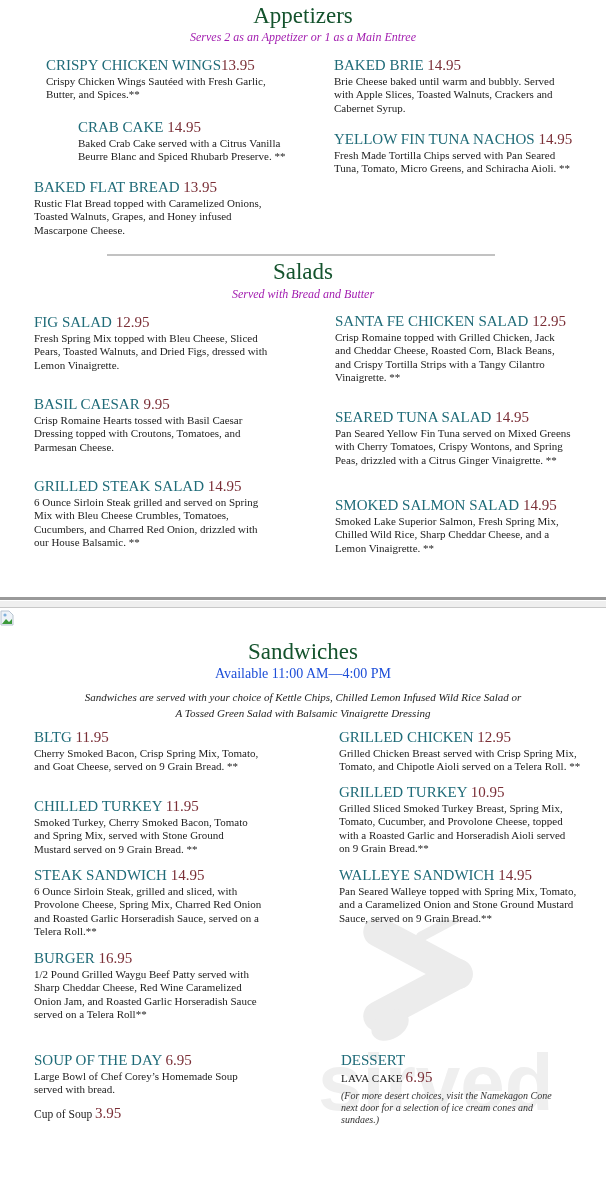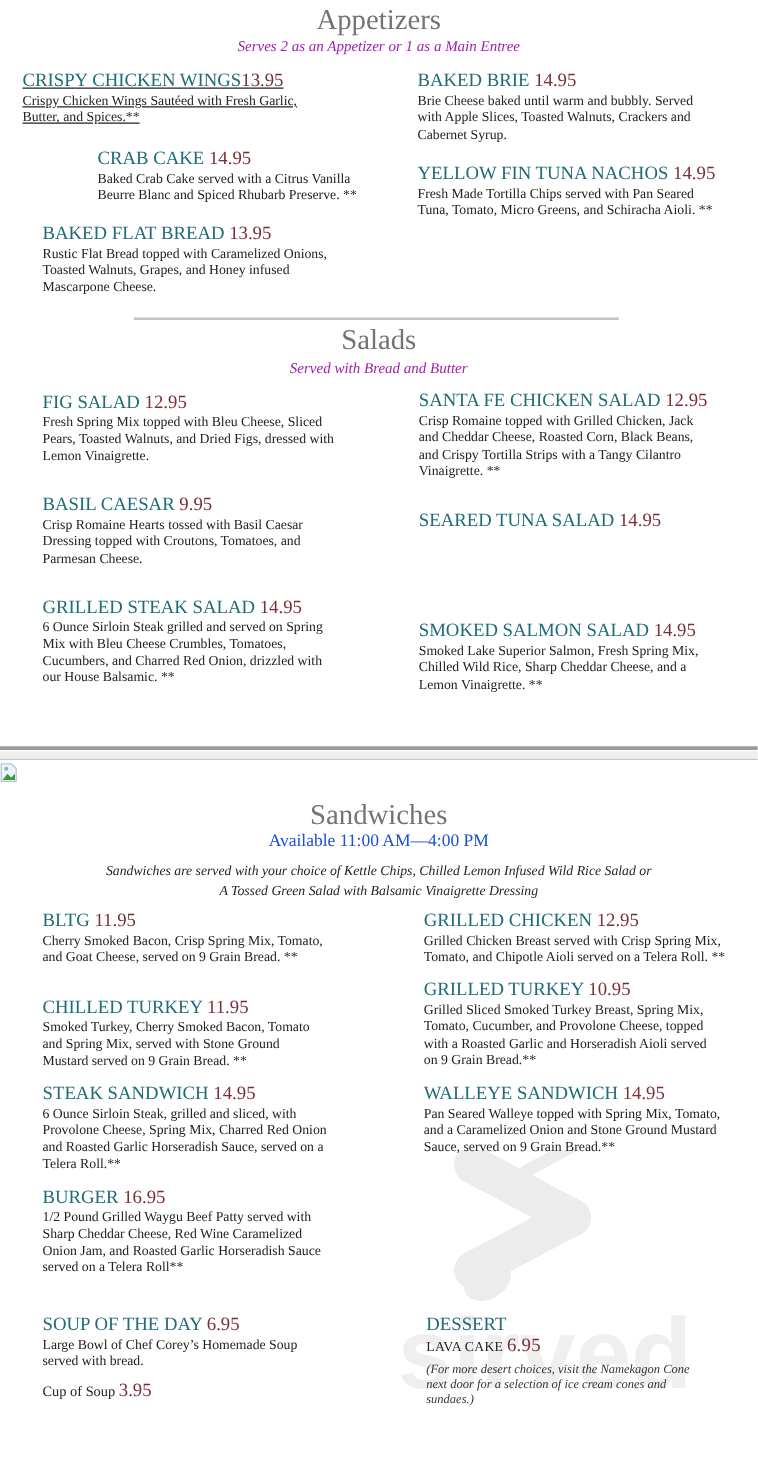--- a/index.html
+++ b/index.html
@@ -3,21 +3,21 @@
 <meta charset="utf-8">
 <style>
   html, body { margin: 0; padding: 0; background: #ffffff; }
   body {
     width: 606px; height: 1179px; position: relative; overflow: hidden;
     font-family: "Liberation Serif", "DejaVu Serif", serif; color: #222;
   }
   .page { position: absolute; left: 0; top: 0; width: 606px; height: 1179px; }
   .section-title {
     position: absolute; left: 0; width: 606px; text-align: center;
-    color: #737373; font-size: 23px; line-height: 28px; margin: 0; font-weight: normal;
+    color: #14532d; font-size: 23px; line-height: 28px; margin: 0; font-weight: normal;
   }
   .section-sub {
     position: absolute; left: 0; width: 606px; text-align: center;
     font-style: italic; font-size: 12px; line-height: 15px; color: #a21caf;
   }
   .item { position: absolute; width: 245px; }
   .item-name {
     color: #1f6b78; font-size: 15px; line-height: 18px; text-transform: none;
   }
   .item-price { color: #7a2e36; }
@@ -55,21 +55,21 @@
       <rect x="40" y="60" width="120" height="30" rx="15" transform="rotate(-28 100 75)"></rect>
       <ellipse cx="72" cy="105" rx="20" ry="14" transform="rotate(-30 72 105)"></ellipse>
       <rect x="95" y="0" width="60" height="10" rx="5" transform="rotate(-28 125 5)"></rect>
       <text x="0" y="190" font-family="Liberation Sans, sans-serif" font-weight="bold" font-size="80" fill="#efefef">sirved</text>
     </g>
   </svg>
 
   <h1 class="section-title" style="top:2px">Appetizers</h1>
   <div class="section-sub" style="top:30px">Serves 2 as an Appetizer or 1 as a Main Entree</div>
 
-  <div class="item" style="left:18px; top:56px;text-decoration:underline;">
+  <div class="item" style="left:46px; top:56px;">
     <div class="item-name"><span>CRISPY CHICKEN WINGS</span><span class="item-price">13.95</span></div>
     <div class="item-desc">Crispy Chicken Wings Sautéed with Fresh Garlic, Butter, and Spices.**</div>
   </div>
   <div class="item" style="left:334px; top:56px; width:235px;">
     <div class="item-name"><span>BAKED BRIE </span><span class="item-price">14.95</span></div>
     <div class="item-desc">Brie Cheese baked until warm and bubbly. Served with Apple Slices, Toasted Walnuts, Crackers and Cabernet Syrup.</div>
   </div>
   <div class="item" style="left:34px; top:118px; width:225px;margin-left:44px;">
     <div class="item-name"><span>CRAB CAKE </span><span class="item-price">14.95</span></div>
     <div class="item-desc">Baked Crab Cake served with a Citrus Vanilla Beurre Blanc and Spiced Rhubarb Preserve. **</div>
@@ -95,20 +95,21 @@
   <div class="item" style="left:335px; top:312px; width:235px;">
     <div class="item-name"><span>SANTA FE CHICKEN SALAD </span><span class="item-price">12.95</span></div>
     <div class="item-desc">Crisp Romaine topped with Grilled Chicken, Jack and Cheddar Cheese, Roasted Corn, Black Beans, and Crispy Tortilla Strips with a Tangy Cilantro Vinaigrette. **</div>
   </div>
   <div class="item" style="left:34px; top:395px; width:220px;">
     <div class="item-name"><span>BASIL CAESAR </span><span class="item-price">9.95</span></div>
     <div class="item-desc">Crisp Romaine Hearts tossed with Basil Caesar Dressing topped with Croutons, Tomatoes, and Parmesan Cheese.</div>
   </div>
   <div class="item" style="left:335px; top:408px; width:240px;">
     <div class="item-name"><span>SEARED TUNA SALAD </span><span class="item-price">14.95</span></div>
+    <div class="item-desc">Pan Seared Yellow Fin Tuna served on Mixed Greens with Cherry Tomatoes, Crispy Wontons, and Spring Peas, drizzled with a Citrus Ginger Vinaigrette. **</div>
   </div>
   <div class="item" style="left:34px; top:477px; width:235px;">
     <div class="item-name"><span>GRILLED STEAK SALAD </span><span class="item-price">14.95</span></div>
     <div class="item-desc">6 Ounce Sirloin Steak grilled and served on Spring Mix with Bleu Cheese Crumbles, Tomatoes, Cucumbers, and Charred Red Onion, drizzled with our House Balsamic. **</div>
   </div>
   <div class="item" style="left:335px; top:496px; width:235px;">
     <div class="item-name"><span>SMOKED SALMON SALAD </span><span class="item-price">14.95</span></div>
     <div class="item-desc">Smoked Lake Superior Salmon, Fresh Spring Mix, Chilled Wild Rice, Sharp Cheddar Cheese, and a Lemon Vinaigrette. **</div>
   </div>
 

